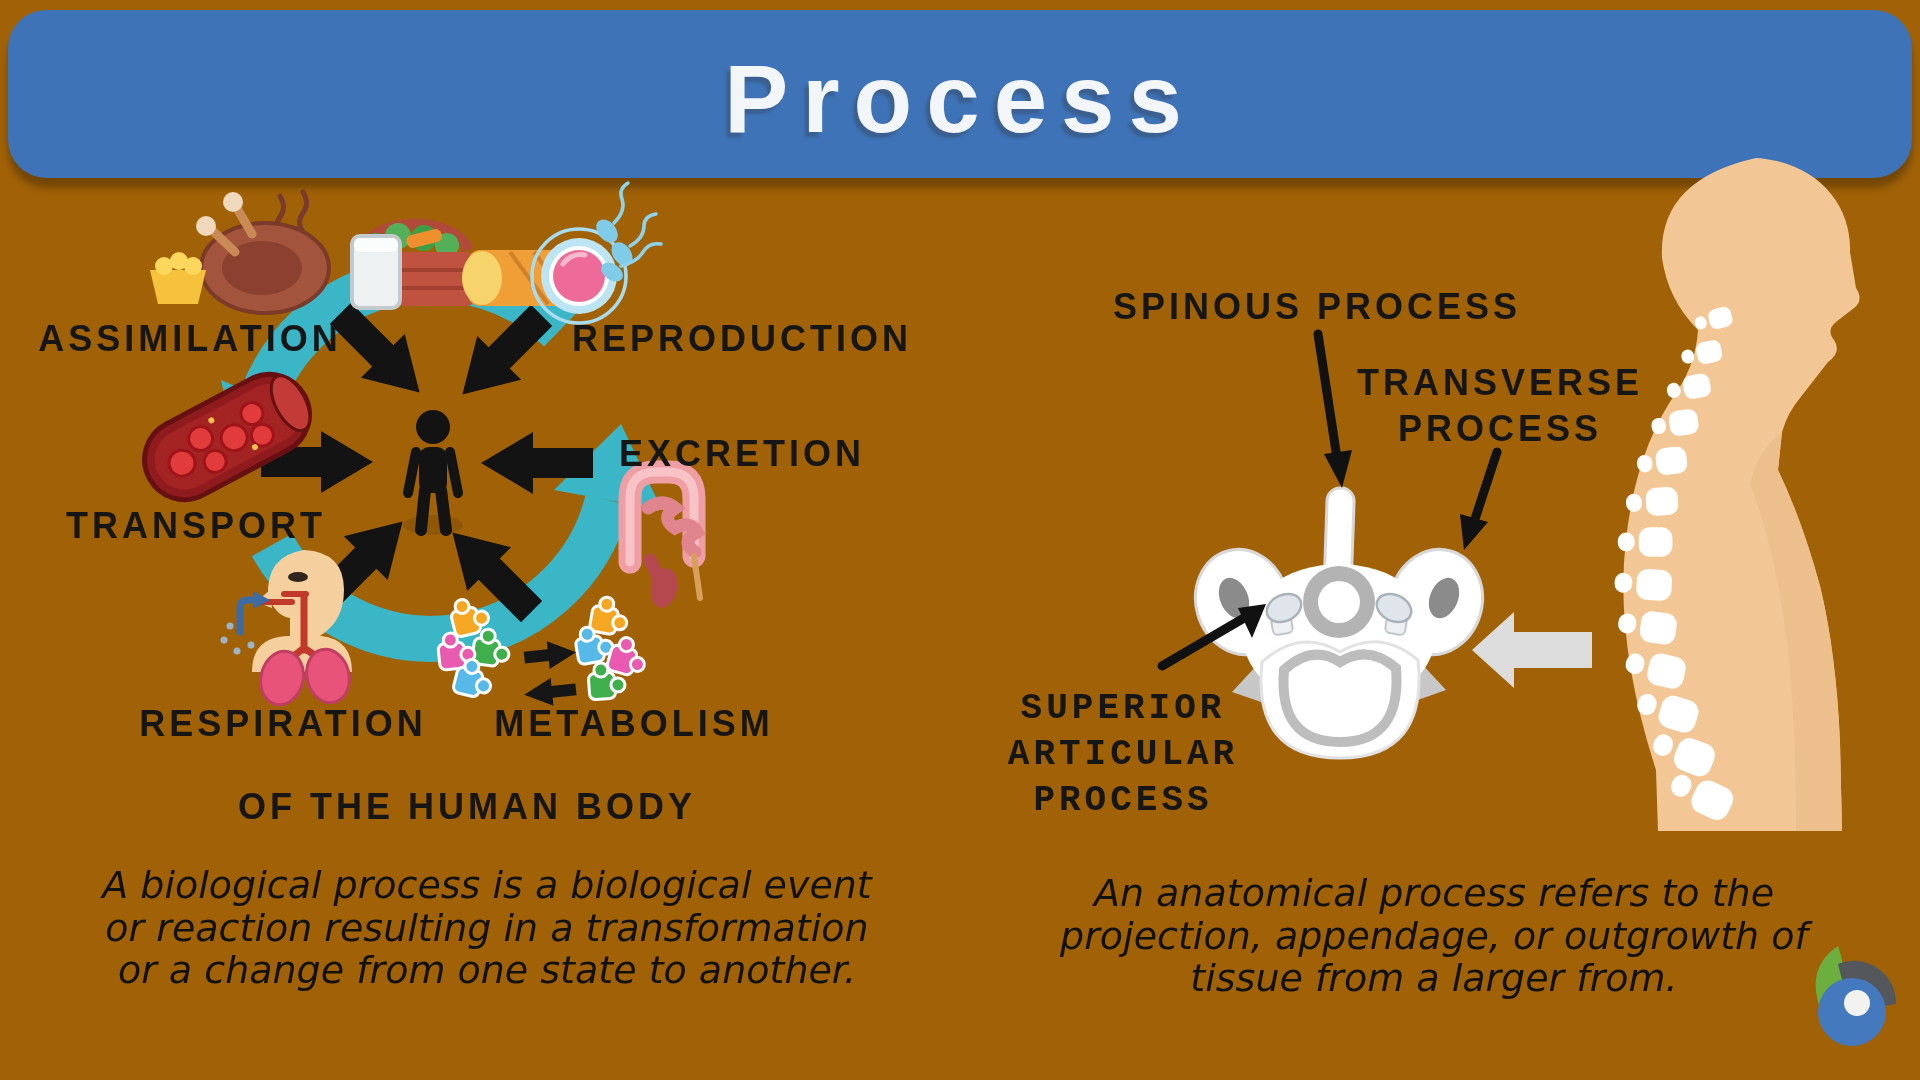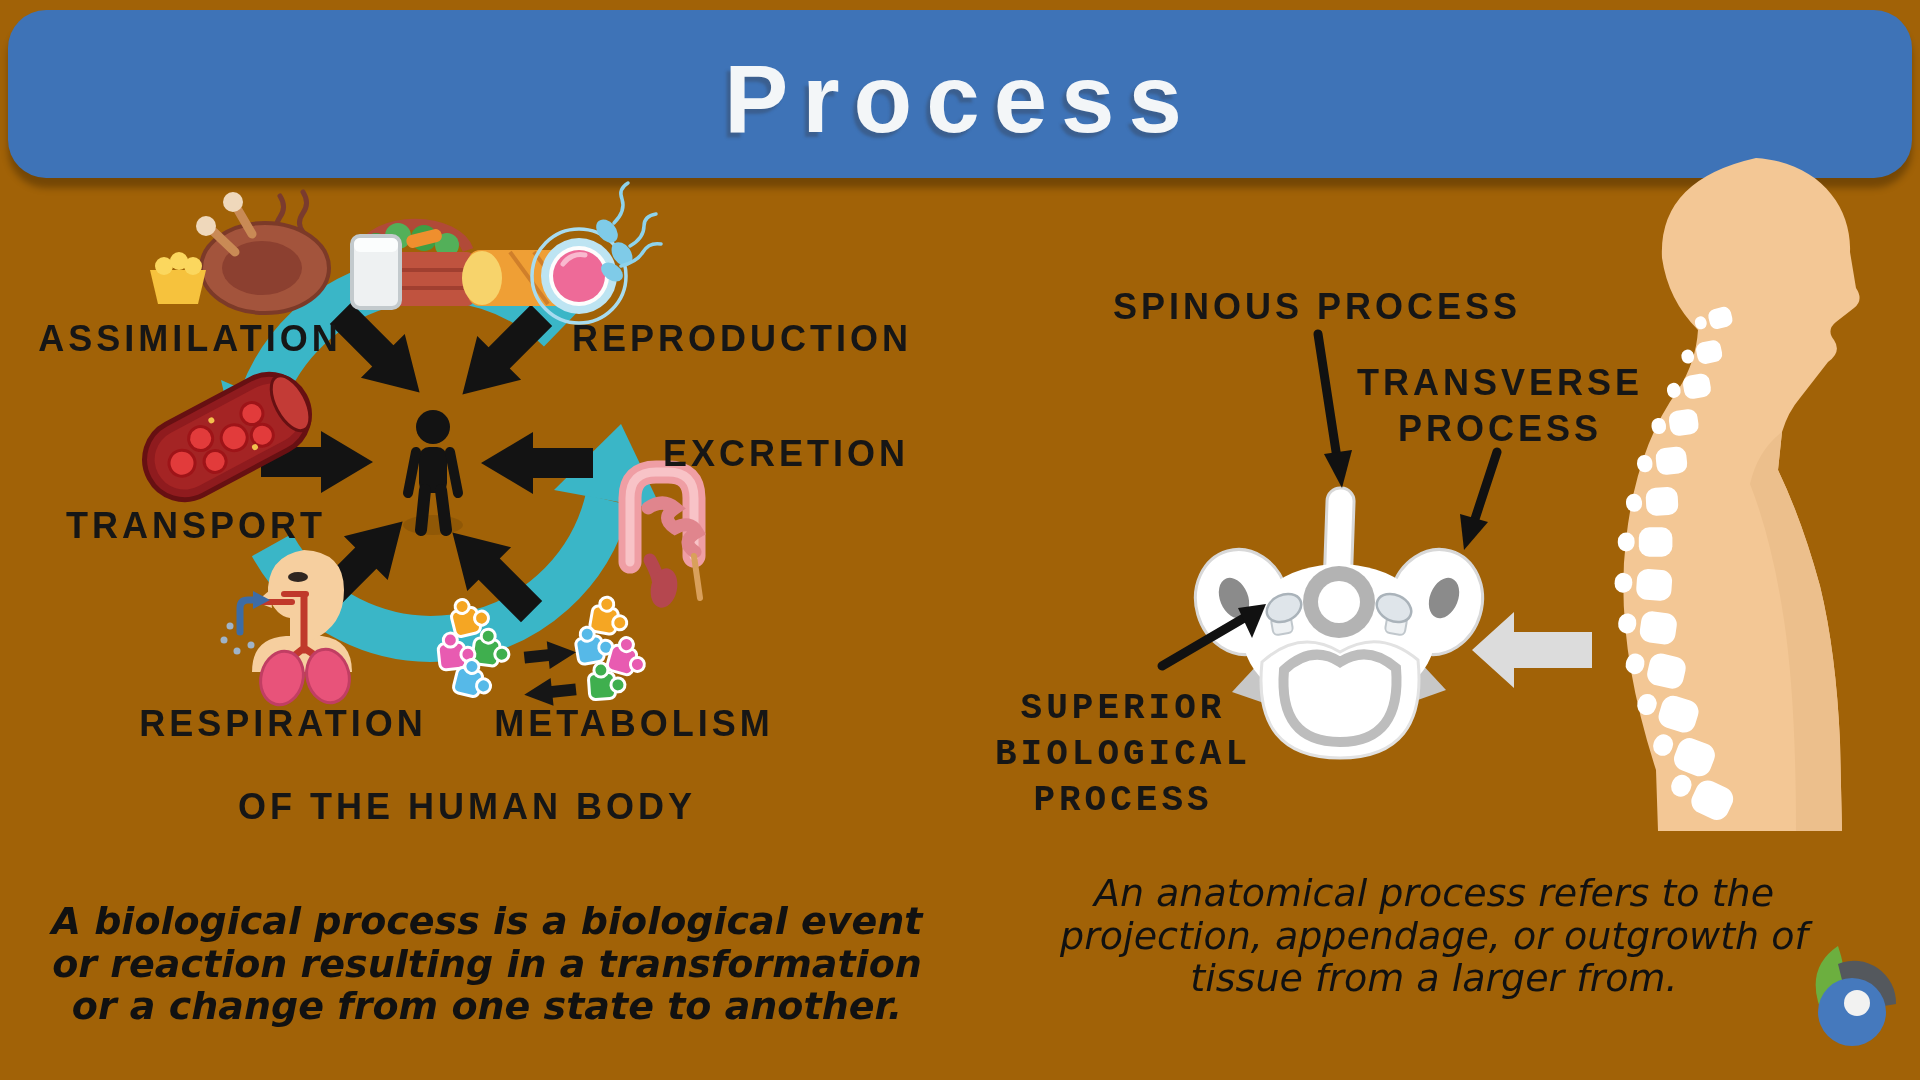--- a/index.html
+++ b/index.html
@@ -323,44 +323,44 @@
       <path d="M 1824 1018 Q 1802 970 1838 946 Q 1850 980 1842 1014 Q 1834 1022 1824 1018 Z" fill="#6caf3f"></path>
       <path d="M 1838 964 A 42 42 0 0 1 1896 1004 L 1872 1008 A 22 22 0 0 0 1843 984 Z" fill="#54585d"></path>
       <circle cx="1852" cy="1012" r="34" fill="#4579bd"></circle>
       <circle cx="1857" cy="1003" r="13" fill="#f2f2f1"></circle>
     </g>
   </svg>
 
   <div class="cap" style="left:190px;top:316px;">ASSIMILATION</div>
   <div class="cap" style="left:742px;top:316px;">REPRODUCTION</div>
   <div class="cap" style="left:196px;top:503px;">TRANSPORT</div>
-  <div class="cap" style="left:742px;top:431px;margin-left:44px;">EXCRETION</div>
+  <div class="cap" style="left:742px;top:431px;">EXCRETION</div>
   <div class="cap" style="left:283px;top:701px;">RESPIRATION</div>
   <div class="cap" style="left:634px;top:701px;">METABOLISM</div>
 
   <div class="cap" style="left:467px;top:784px;">
     <div>OF THE HUMAN BODY</div>
   </div>
 
-  <div class="hand" style="left:487px;top:900px;font-weight:bold;">
+  <div class="hand" style="left:487px;top:864px;">
     <div>A biological process is a biological event</div>
     <div>or reaction resulting in a transformation</div>
     <div>or a change from one state to another.</div>
   </div>
 
   <div class="cap" style="left:1317px;top:284px;">SPINOUS PROCESS</div>
 
   <div class="cap" style="left:1500px;top:360px;">
     <div>TRANSVERSE</div>
     <div>PROCESS</div>
   </div>
 
   <div class="cap" style="left:1123px;top:686px;font-family:Liberation Mono, monospace;">
     <div>SUPERIOR</div>
-    <div>BIOLOGICAL</div>
+    <div>ARTICULAR</div>
     <div>PROCESS</div>
   </div>
 
   <div class="hand" style="left:1434px;top:872px;">
     <div>An anatomical process refers to the</div>
     <div>projection, appendage, or outgrowth of</div>
     <div>tissue from a larger from.</div>
   </div>
 
 </div>

